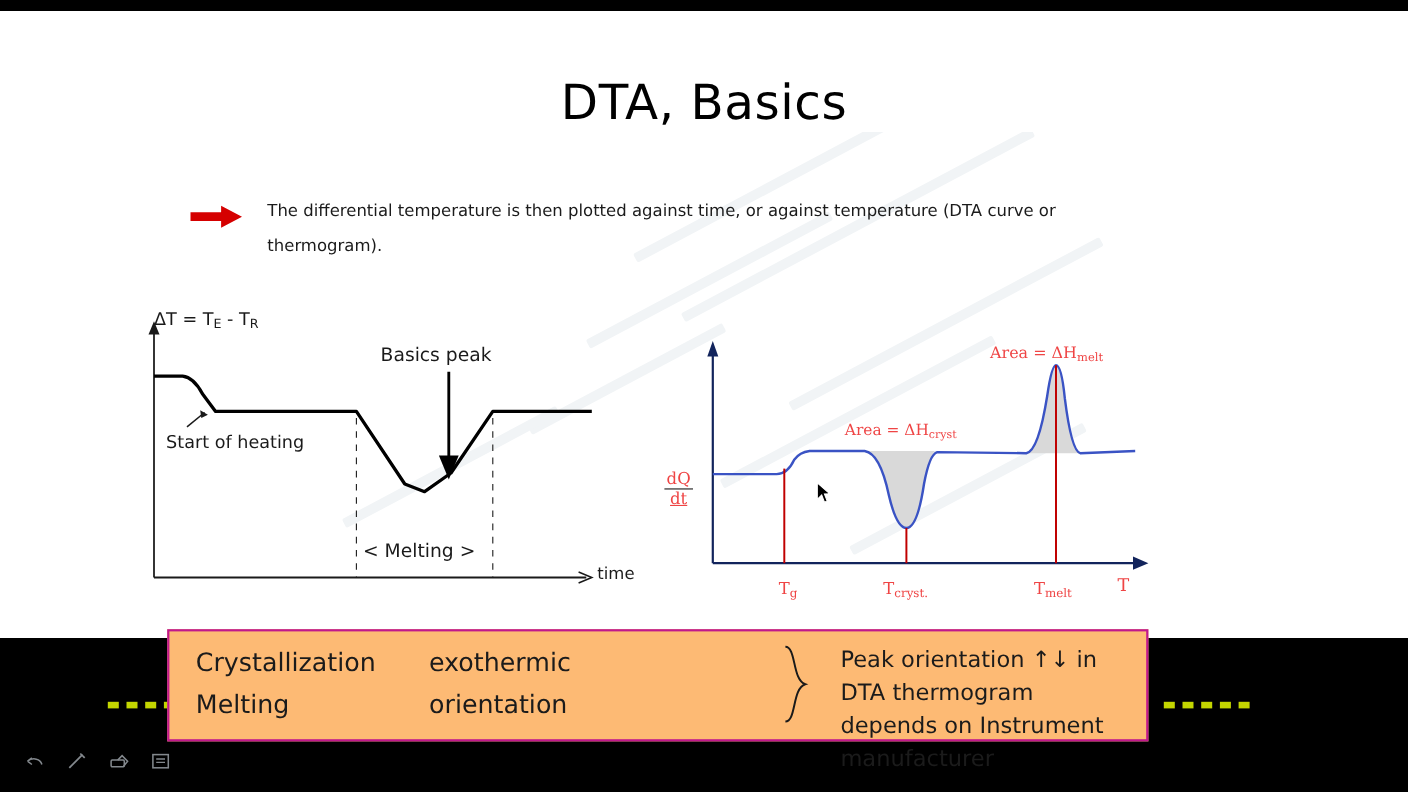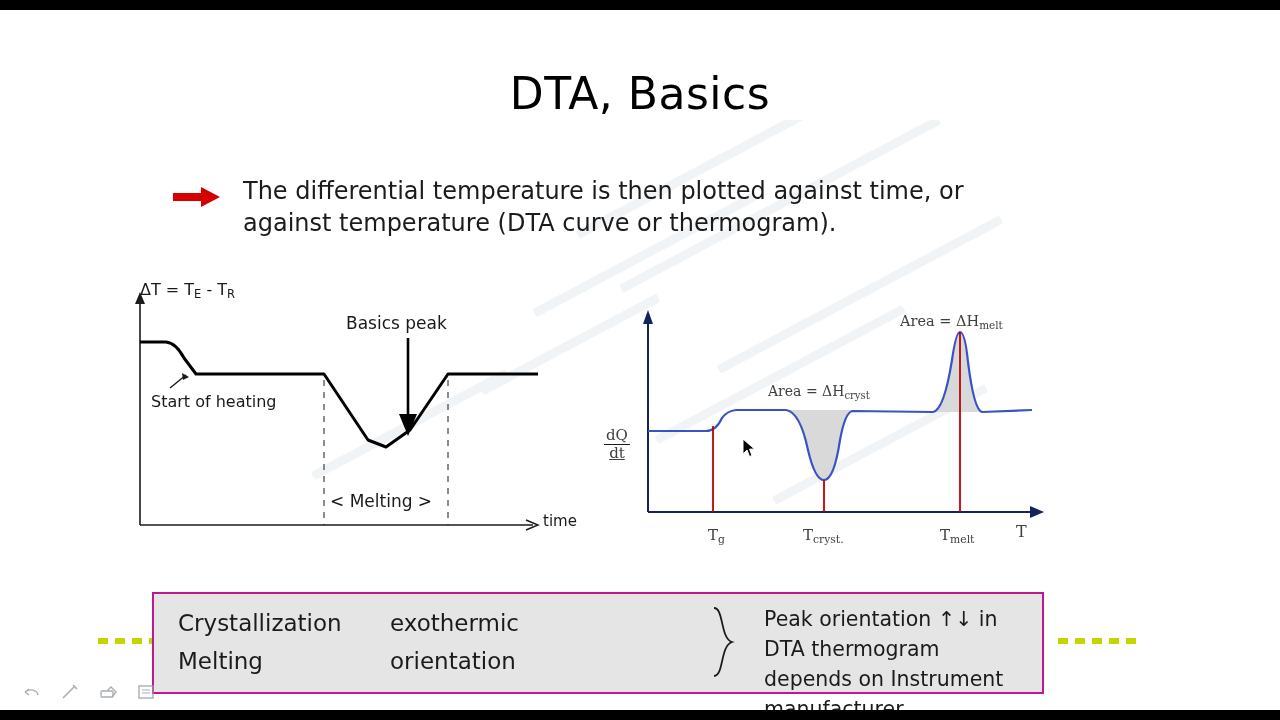--- a/index.html
+++ b/index.html
@@ -10,21 +10,21 @@
   body {
     width: 1280px;
     height: 720px;
     overflow: hidden;
     font-family: "Liberation Sans", sans-serif;
   }
   #slide {
     position: absolute;
     left: 0; top: 0;
     width: 1280px;
-    height: 720px;
+    height: 580px;
     background: #ffffff;
   }
   
   .bar {
     position: absolute;
     left: 0;
     width: 1280px;
     height: 10px;
     background: #000;
     z-index: 40;
@@ -71,21 +71,21 @@
     height: 22px;
     z-index: 6;
   }
 
   #bullet-text {
     position: absolute;
     left: 243px;
     top: 175px;
     width: 790px;
     font-family: "DejaVu Sans", sans-serif;
-    font-size: 24px;
+    font-size: 15px;
     line-height: 32px;
     color: #1b1b1b;
     z-index: 6;
   }
 
   
   #fig-left {
     position: absolute;
     left: 118px;
     top: 280px;
@@ -111,21 +111,21 @@
     left: 600px;
     top: 300px;
     width: 470px;
     height: 250px;
     z-index: 5;
   }
   #fig-right .lbl {
     position: absolute;
     font-family: "DejaVu Serif", serif;
     white-space: nowrap;
-    color: #404040;
+    color: #ef4444;
   }
   #lbl-dqdt {
     left: 4px; top: 108px;
     font-size: 15px;
     text-align: center;
     line-height: 15px;
   }
   #lbl-dqdt .num { display:block; border-bottom: 1.4px solid #1a1a1a; padding: 0 2px 1px 2px; margin-top: 20px;}
   #lbl-dqdt .den { display:block; padding-top: 1px; text-decoration: underline;}
   #lbl-area-cryst { left: 168px; top: 83px;  font-size: 14px; }
@@ -133,25 +133,25 @@
   #lbl-tg     { left: 108px; top: 226px; font-size: 15px; color: #c00000; }
   #lbl-tcryst { left: 203px; top: 226px; font-size: 15px; color: #c00000; }
   #lbl-tmelt  { left: 340px; top: 226px; font-size: 15px; color: #c00000; }
   #lbl-taxis  { left: 416px; top: 222px; font-size: 16px; font-family:"DejaVu Serif",serif; }
   .sub { font-size: 0.72em; vertical-align: -0.28em; }
 
   
   #bottom-box {
     position: absolute;
     left: 152px;
-    top: 592px;
+    top: 572px;
     width: 888px;
     height: 98px;
     border: 2.5px solid #c0188c;
-    background: #e5e5e5;
+    background: #fdba74;
     z-index: 6;
   }
   #bottom-box .col-terms {
     position: absolute;
     left: 24px; top: 10px;
     font-family: "DejaVu Sans", sans-serif;
     font-size: 23px;
     line-height: 38px;
     color: #1b1b1b;
   }

